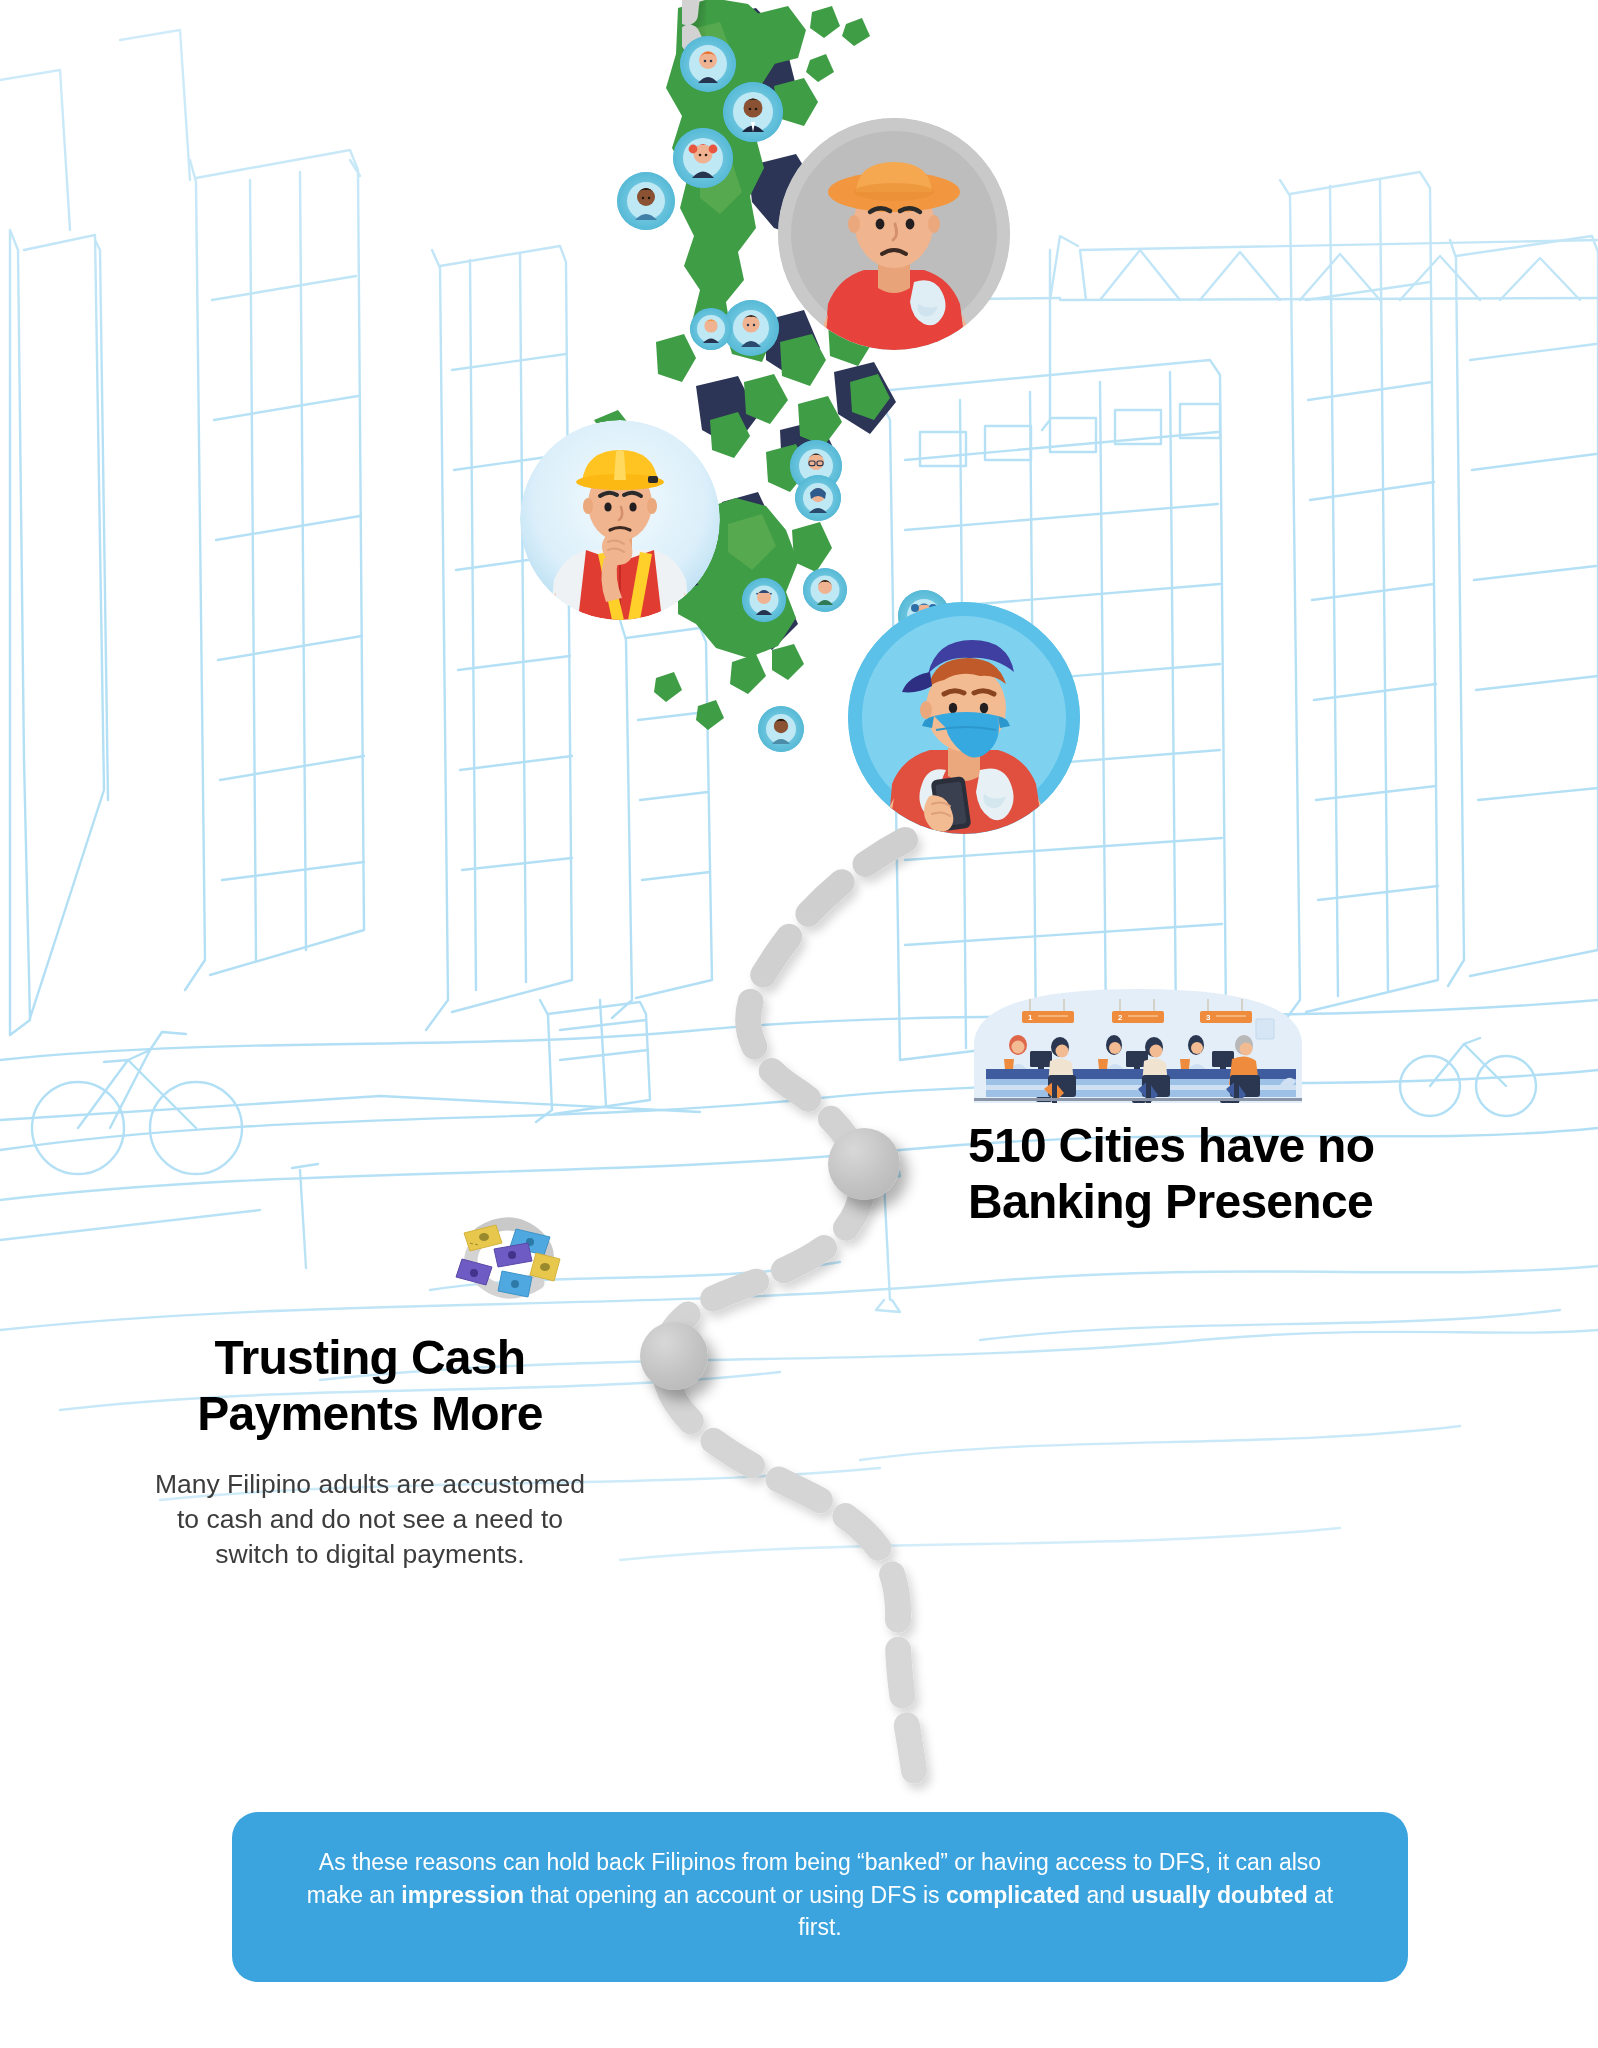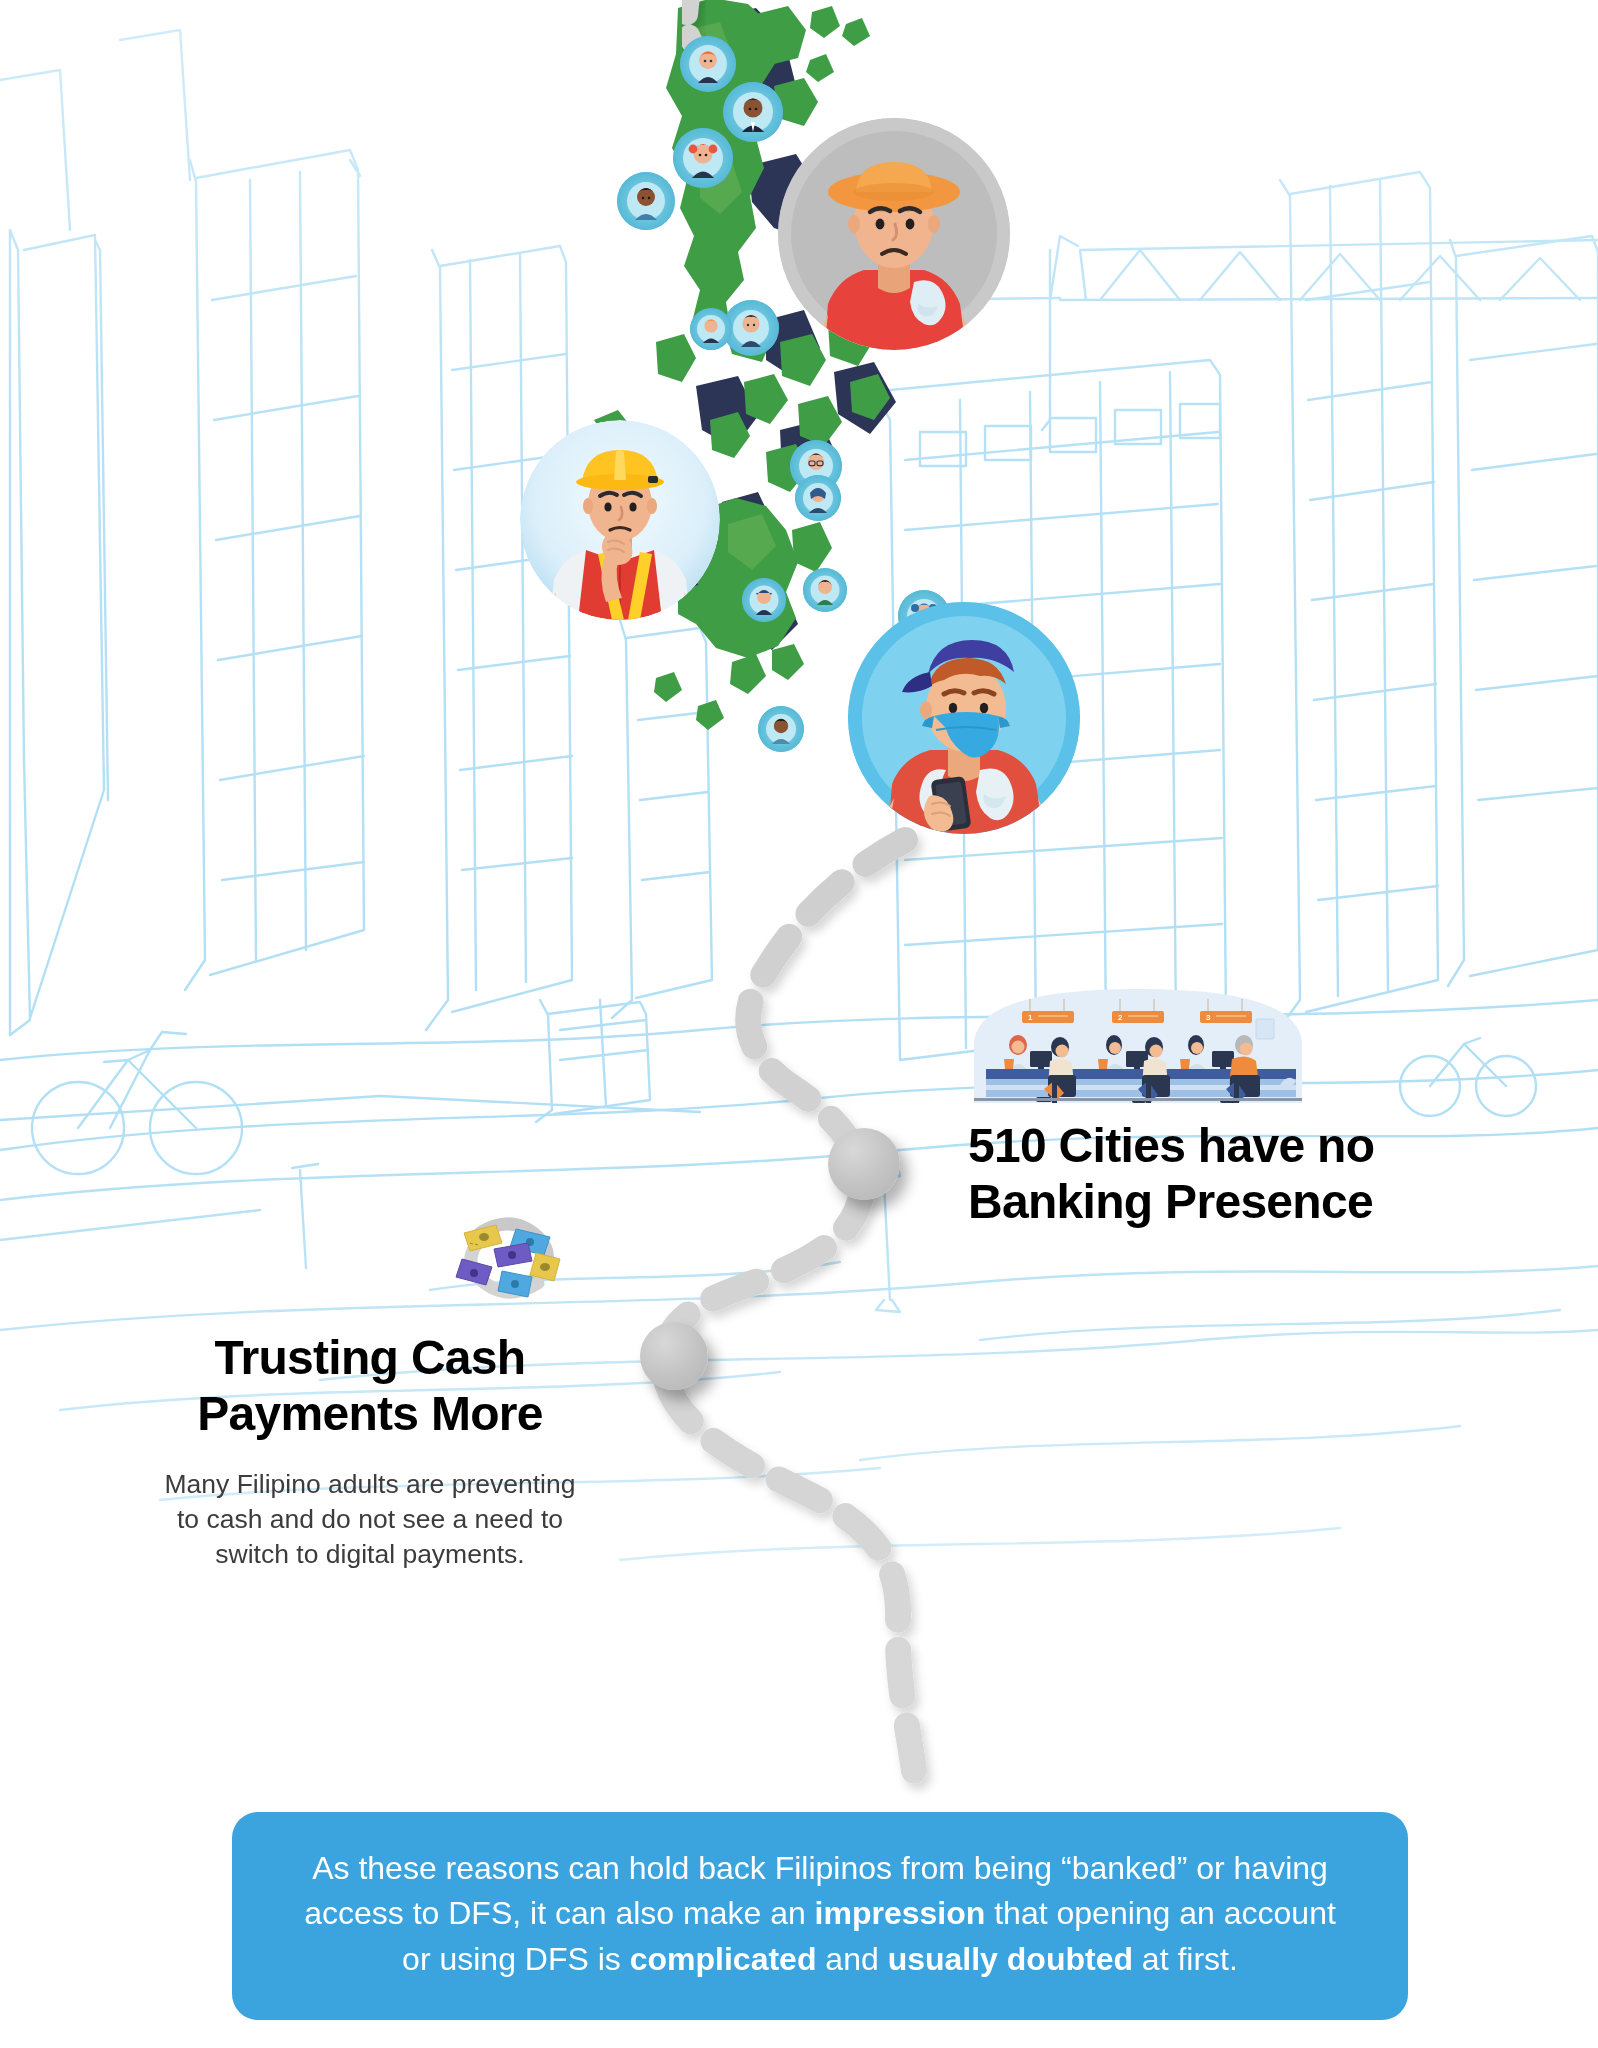--- a/index.html
+++ b/index.html
@@ -139,21 +139,21 @@
     width: 1176px;
     border-radius: 26px;
     padding: 34px 56px 38px 56px;
     box-sizing: border-box;
     z-index: 12;
     text-align: center;
   }
   .banner p {
     margin: 0;
     font-family: "Liberation Sans", sans-serif;
-    font-size: 32px;
+    font-size: 23px;
     line-height: 1.42;
     color: #ffffff;
     font-weight: 400;
   }
   .banner b { font-weight: 700; }
 </style>
 </head>
 <body>
 
 <div class="page">
@@ -762,21 +762,21 @@
         <circle cx="75" cy="79" r="4" fill="#2d7aa8"></circle>
       </g>
     </svg>
   </div>
 
   <div class="block block-left">
     <h2 class="block-title">
       <span>Trusting Cash</span><br>
       <span>Payments More</span>
     </h2>
-    <p class="block-body">Many Filipino adults are preventing to cash and do not see a need to switch to digital payments.</p>
+    <p class="block-body">Many Filipino adults are accustomed to cash and do not see a need to switch to digital payments.</p>
   </div>
 
   <div class="block block-right">
     <h2 class="block-title">
       <span>510 Cities have no</span><br>
       <span>Banking Presence</span>
     </h2>
   </div>
 
   <div class="banner" style="background: rgb(59, 163, 222);">

